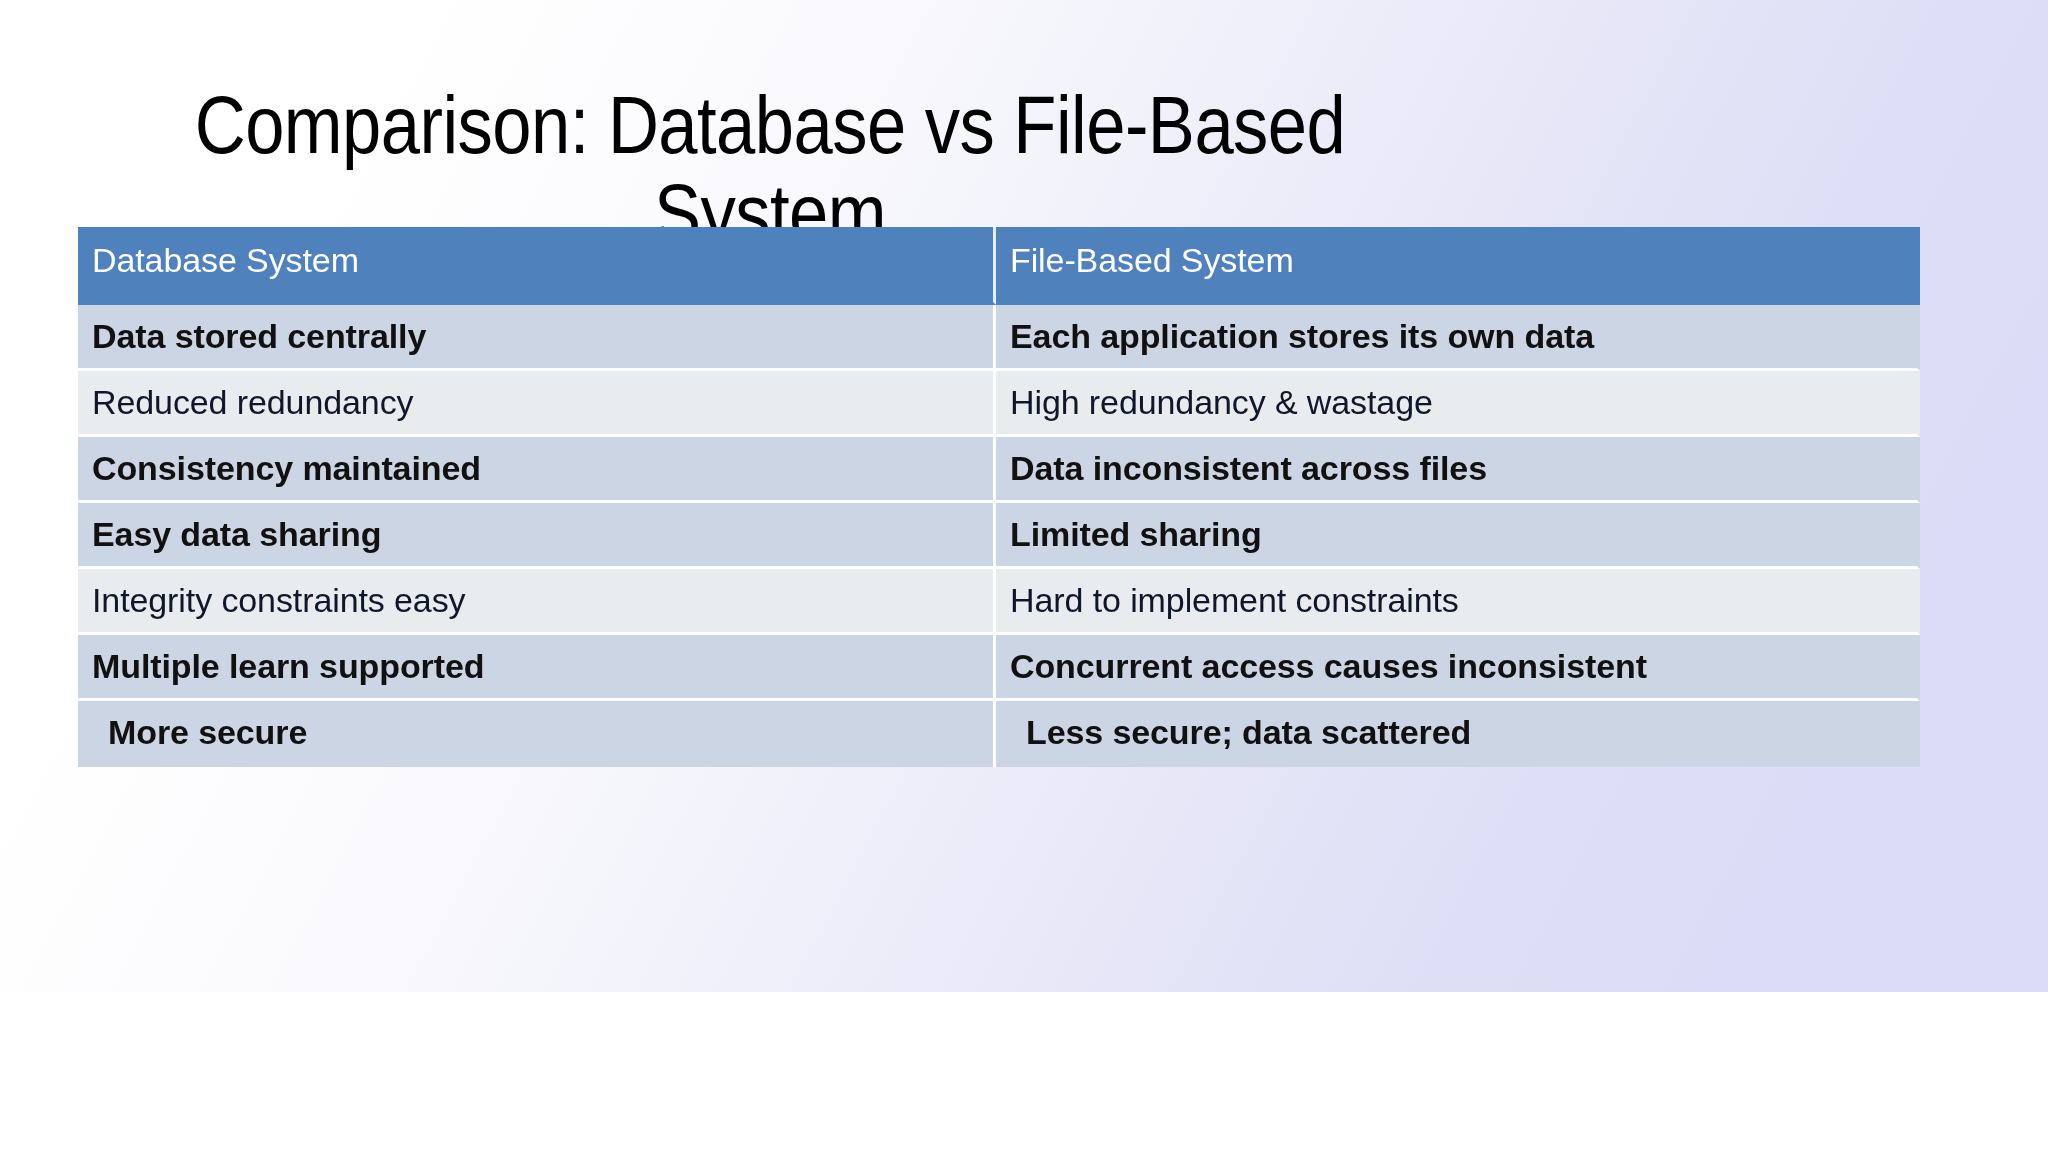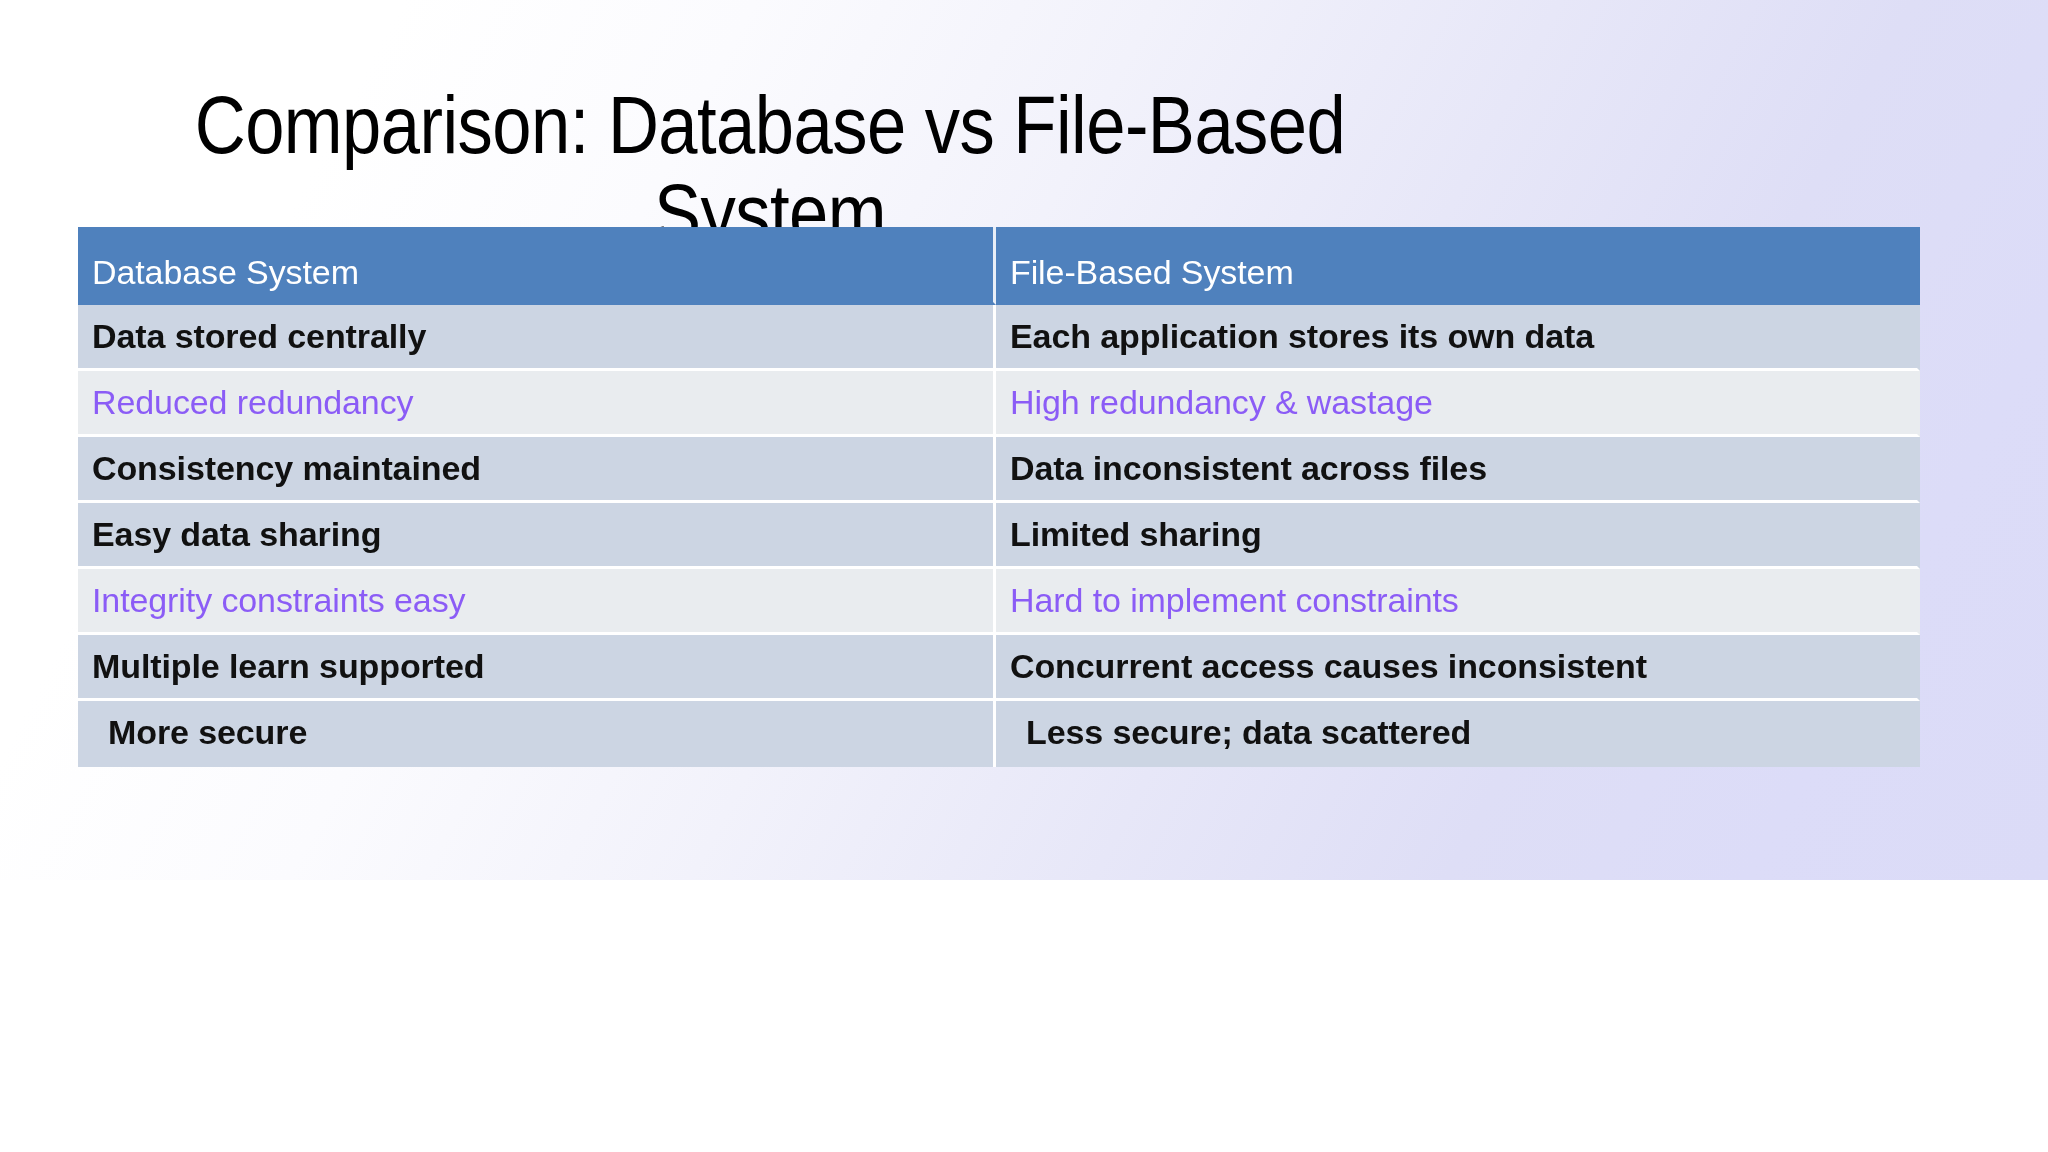--- a/index.html
+++ b/index.html
@@ -10,21 +10,21 @@
   body {
     width: 2048px;
     height: 1152px;
     overflow: hidden;
     font-family: "Liberation Sans", sans-serif;
   }
 
   #slide {
     position: relative;
     width: 2048px;
-    height: 880px;
+    height: 992px;
     background: linear-gradient(118deg,
                 #ffffff 0%,
                 #ffffff 16%,
                 #fbfbfe 30%,
                 #f2f2fb 46%,
                 #e7e7f8 62%,
                 #dedef6 76%,
                 #dcdcf8 88%,
                 #dbdbf7 100%);
     overflow: hidden;
@@ -74,32 +74,32 @@
     box-sizing: border-box;
     text-align: left;
     border-right: 3px solid transparent;
     border-bottom: 3px solid transparent;
   }
 
   #comparison-table thead th {
     background-color: #4f81bd;
     color: #ffffff;
     height: 78px;
-    padding-top: 26px;
+    padding-top: 14px;
   }
   #comparison-table thead th.col-left  { border-right: 3px solid #e8eef7; }
 
   #comparison-table tbody tr.band-a td {
     background-color: #ccd5e3;
     color: #111111;
     font-weight: bold;
   }
   #comparison-table tbody tr.band-b td {
     background-color: #e9ecef;
-    color: #8b5cf6;
+    color: #0f172a;
   }
   #comparison-table tbody td.col-left {
     border-right: 3px solid #ffffff;
   }
   #comparison-table tbody tr td {
     border-bottom: 3px solid #ffffff;
   }
   #comparison-table tbody tr:last-child td {
     border-bottom: 0 solid transparent;
     padding-left: 30px;

